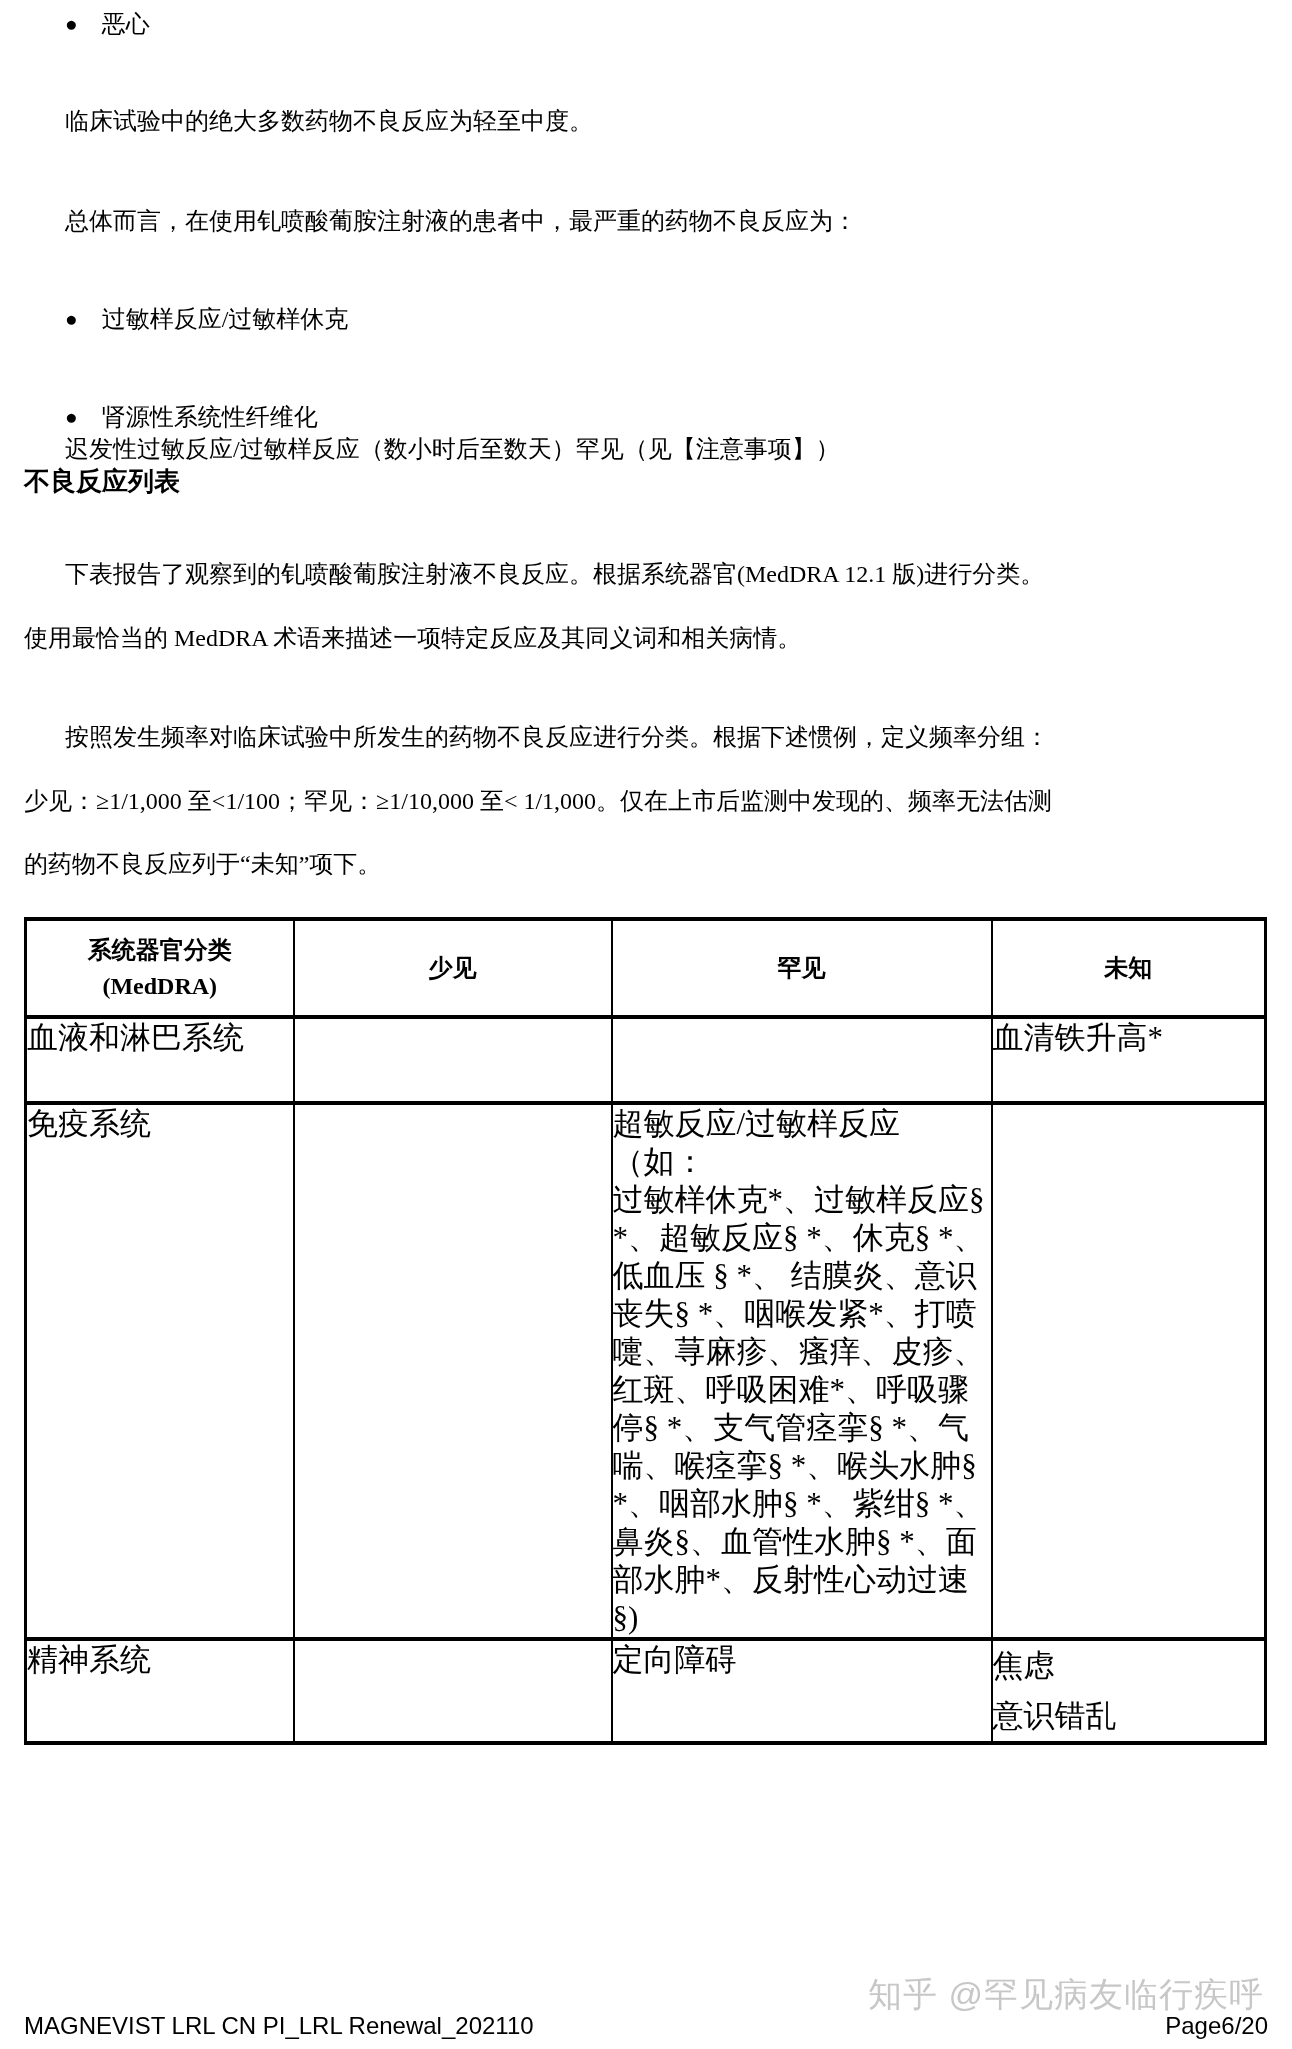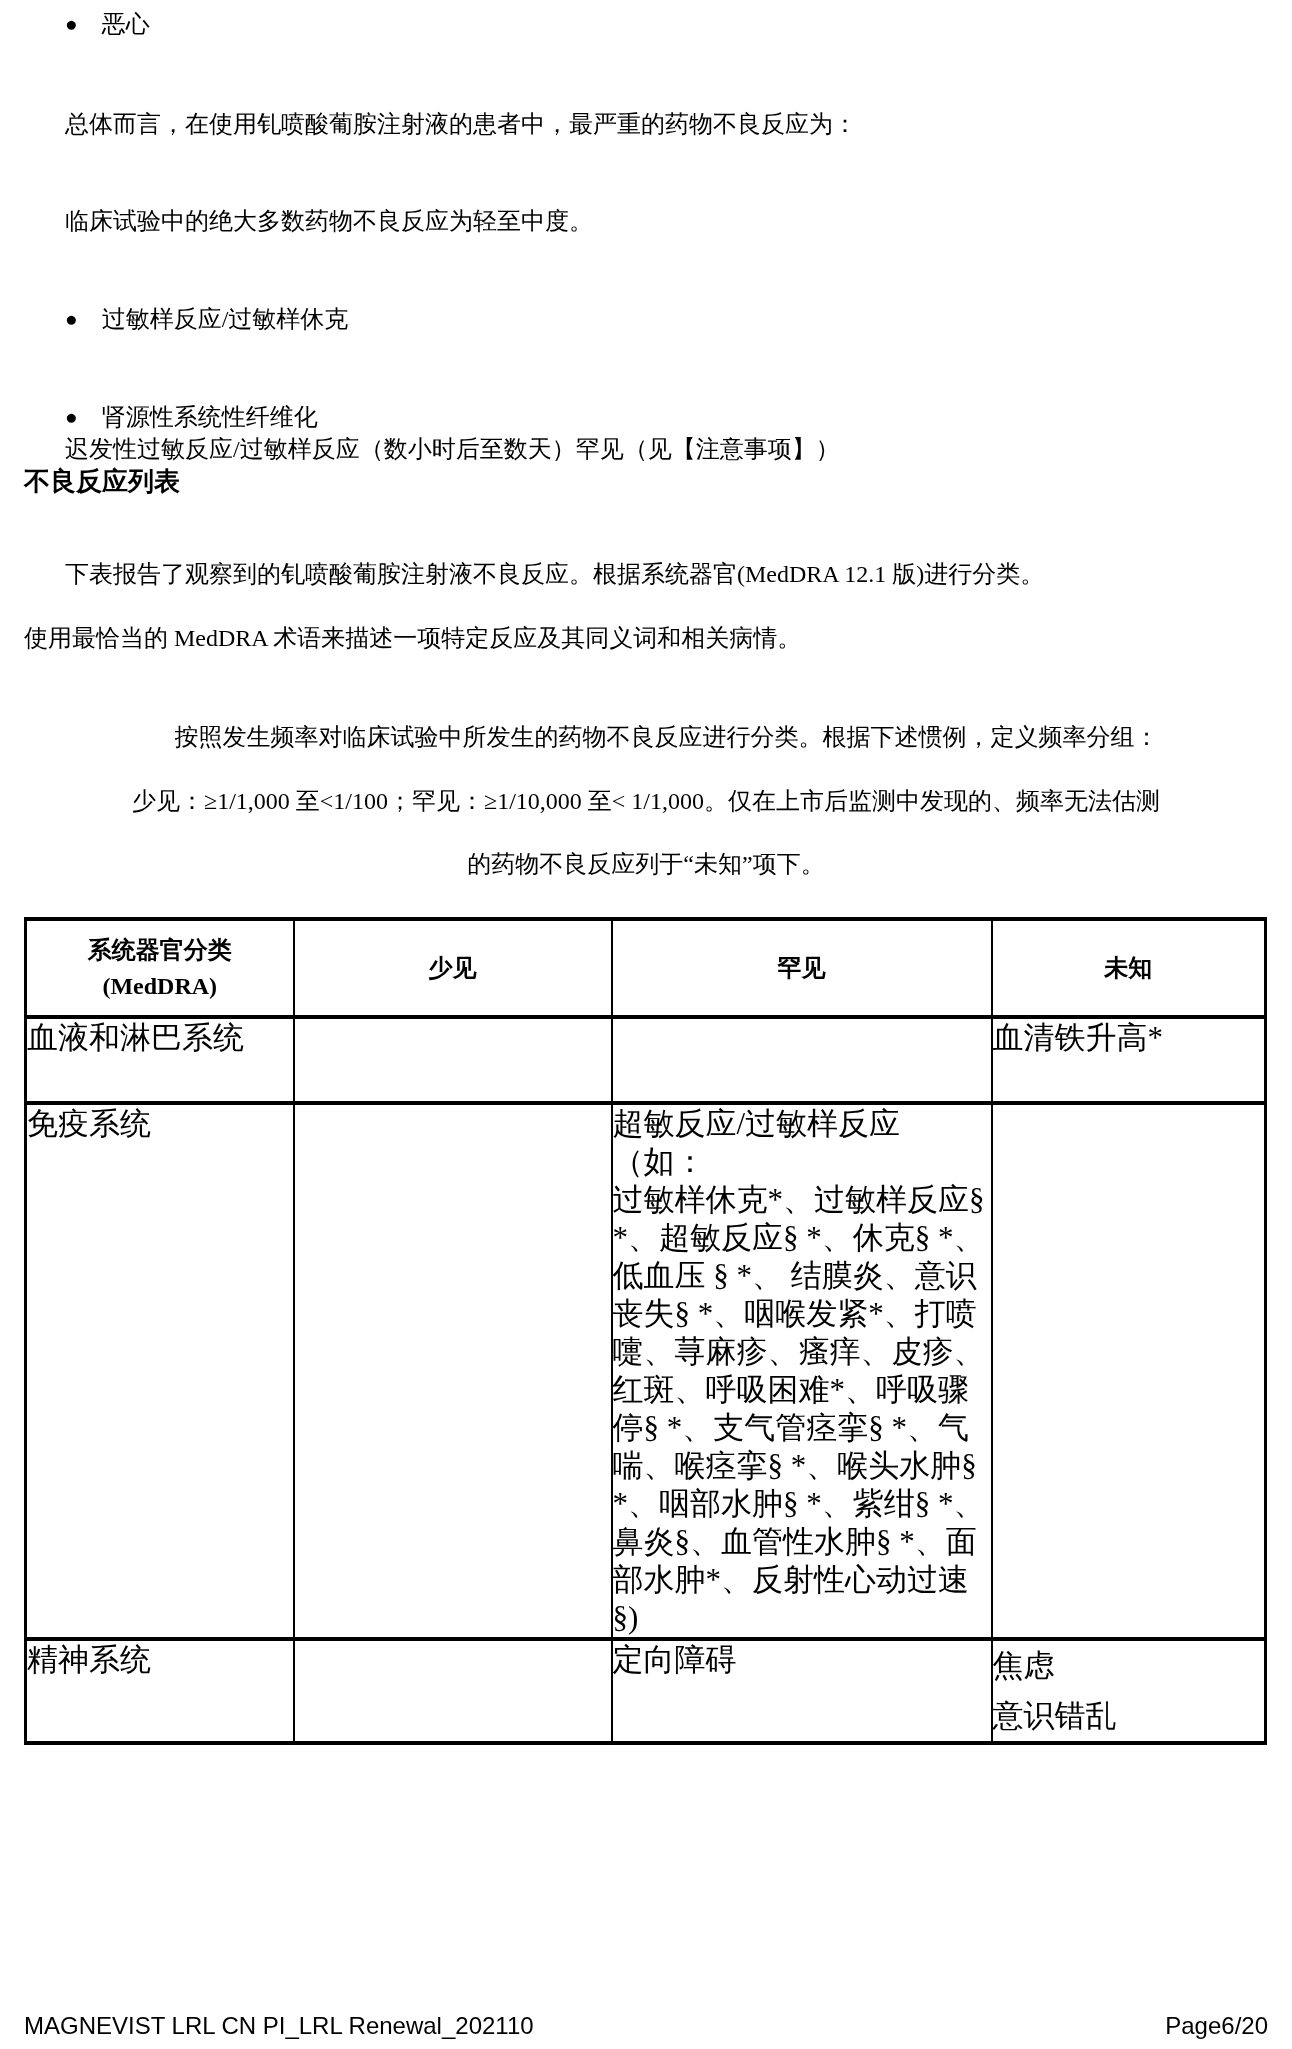--- a/index.html
+++ b/index.html
@@ -41,21 +41,21 @@
     white-space: pre;
   }
   .mt-b1 { margin-top: 8px; }
   .mt-p1 { margin-top: 65px; }
   .mt-p2 { margin-top: 68px; }
   .mt-b2 { margin-top: 66px; }
   .mt-b3 { margin-top: 66px; }
   .mt-p3 { }
   .mt-h1 { margin-top: 38px; }
   .mt-p4 { margin-top: 44px; }
-  .mt-p5 { margin-top: 36px; text-align: center; }
+  .mt-p5 { margin-top: 36px; }
   .mt-p6 { margin-top: 32px; }
   .mt-tb { margin-top: 20px; }
   h3.list-heading {
     margin: 0;
     font-size: 26px;
     font-weight: bold;
     line-height: 34px;
     padding-left: 0;
   }
   table.adr {
@@ -120,23 +120,23 @@
     line-height: 28px;
   }
 </style>
 </head>
 <body>
 
 <div class="page">
 
   <div class="bullet-row mt-b1"><span class="dot">●</span><span>恶心</span></div>
 
+  <p class="para mt-p1">临床试验中的绝大多数药物不良反应为轻至中度。</p>
+
   <p class="para mt-p2">总体而言，在使用钆喷酸葡胺注射液的患者中，最严重的药物不良反应为：</p>
-
-  <p class="para mt-p1">临床试验中的绝大多数药物不良反应为轻至中度。</p>
 
   <div class="bullet-row mt-b3"><span class="dot">●</span><span>过敏样反应/过敏样休克</span></div>
 
   <div class="bullet-row mt-b2"><span class="dot">●</span><span>肾源性系统性纤维化</span></div>
 
   <p class="para mt-p3">迟发性过敏反应/过敏样反应（数小时后至数天）罕见（见【注意事项】）</p>
 
   <h3 class="list-heading mt-h1">不良反应列表</h3>
 
   <p class="para-wrap mt-p4">下表报告了观察到的钆喷酸葡胺注射液不良反应。根据系统器官(MedDRA 12.1 版)进行分类。
@@ -189,19 +189,20 @@
     <tr class="r-psych">
       <td class="cell">精神系统</td>
       <td class="cell"></td>
       <td class="cell">定向障碍</td>
       <td class="cell psy-unknown">焦虑
 意识错乱</td>
     </tr>
   </tbody>
     </table>
 
+  <div class="watermark">知乎 @罕见病友临行疾呼</div>
 
   <div class="footer">
     <span>MAGNEVIST LRL CN PI_LRL Renewal_202110</span>
     <span>Page6/20</span>
   </div>
 
 </div>
 
 </body></html>

